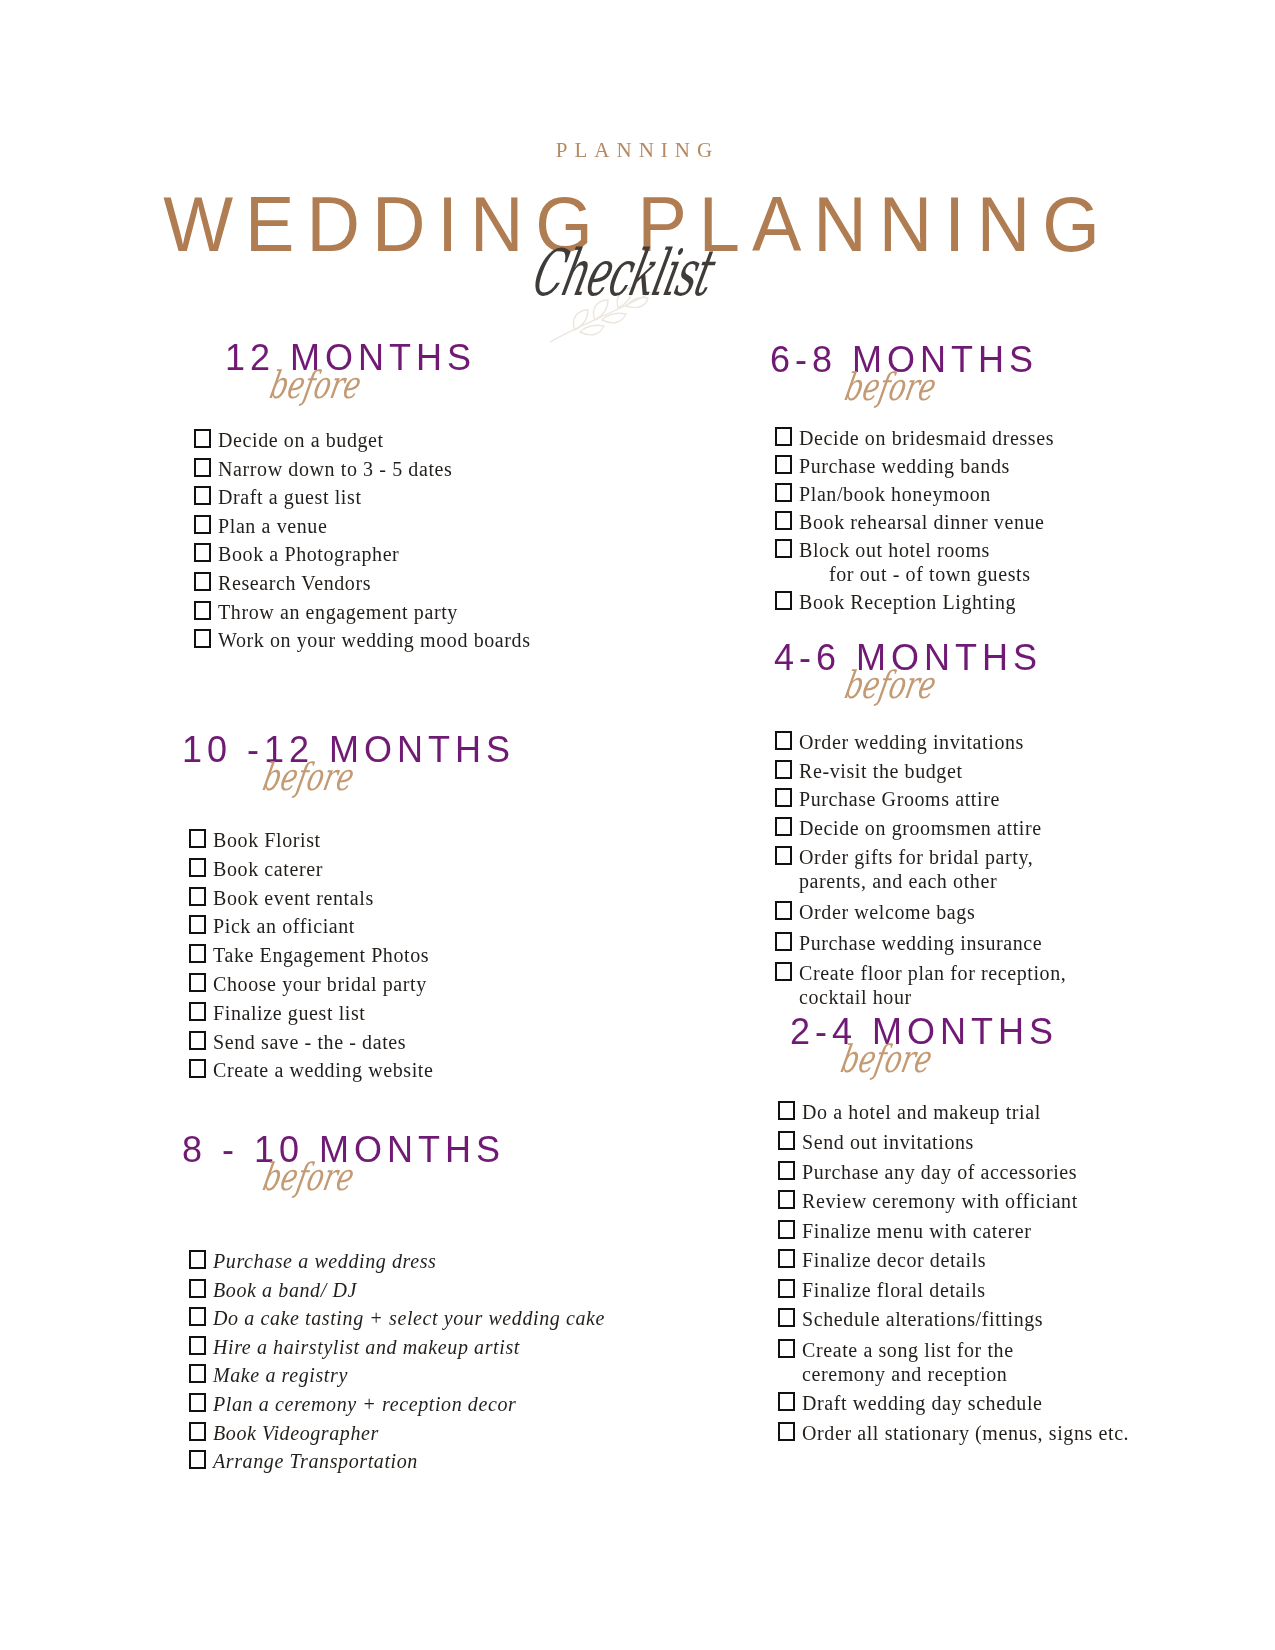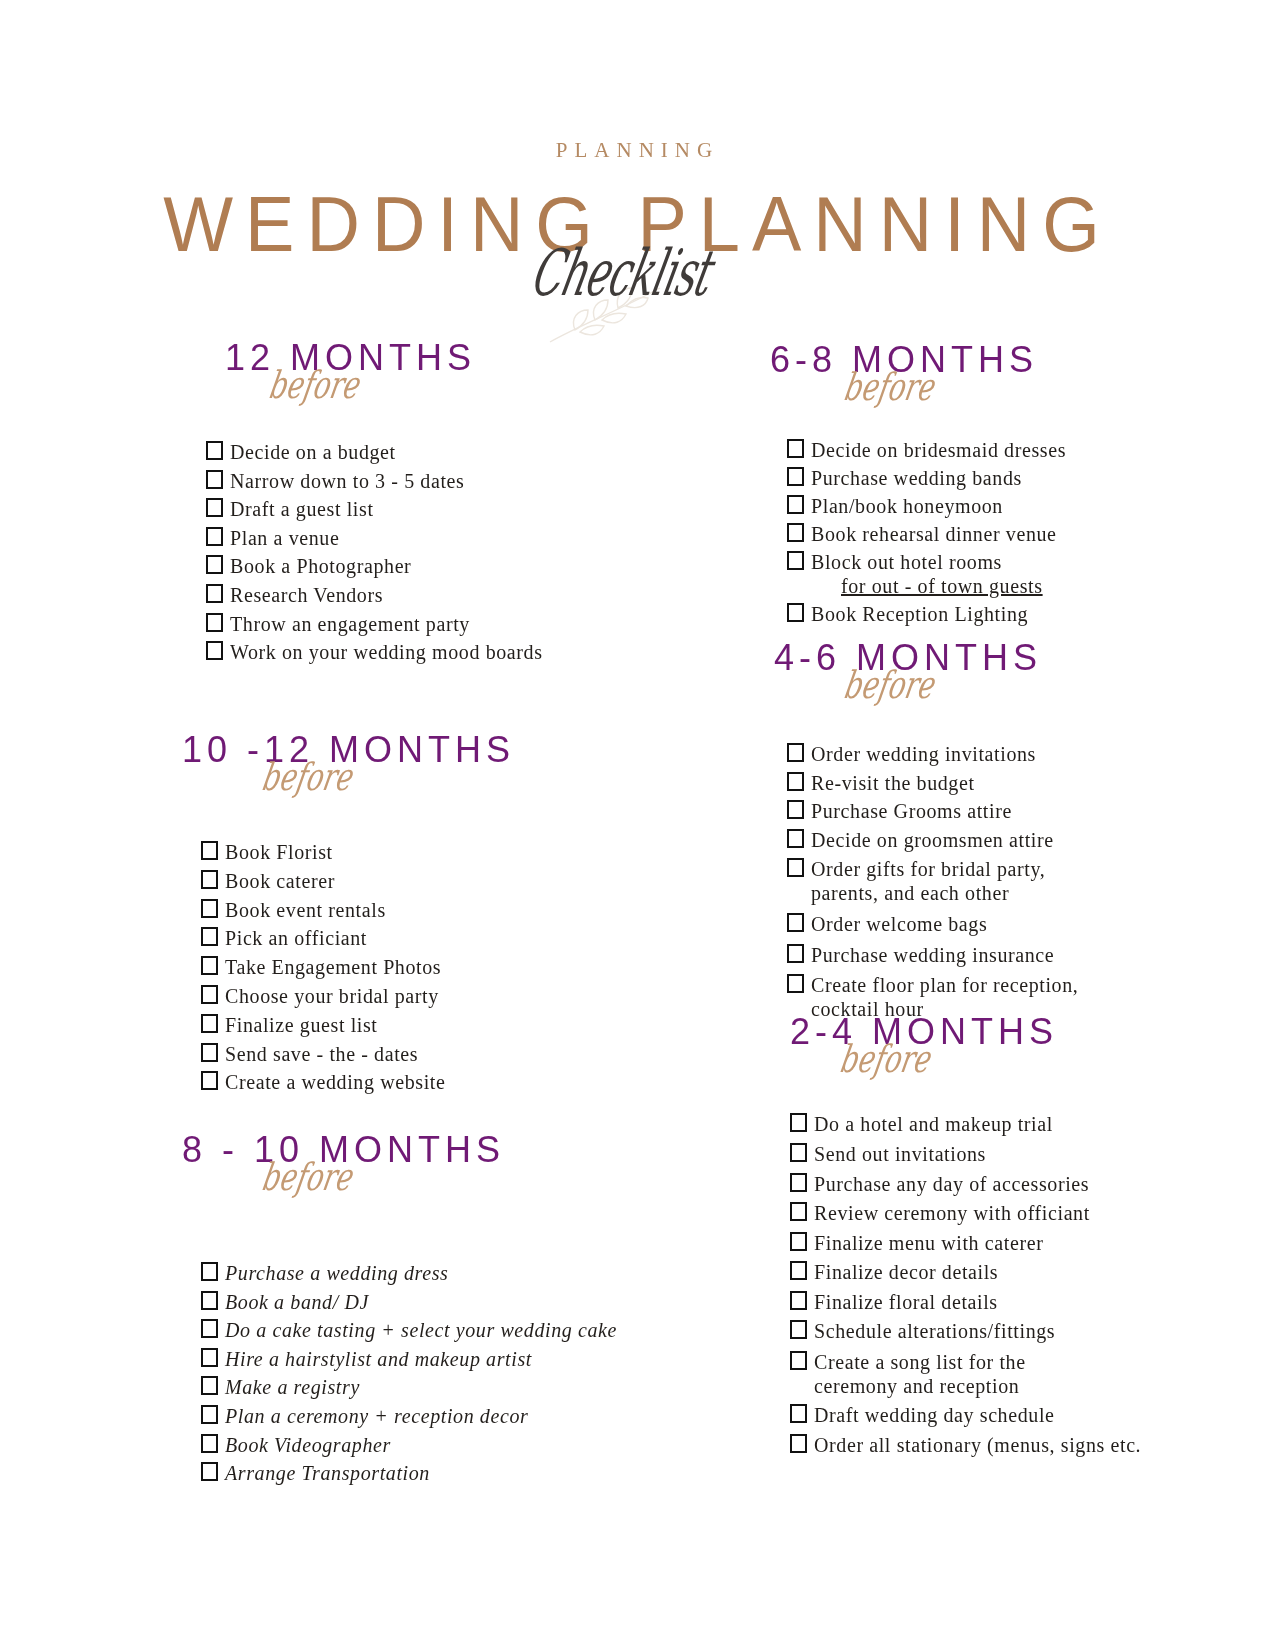--- a/index.html
+++ b/index.html
@@ -17,21 +17,21 @@
                     transform: skewX(-14deg) scaleX(0.62); transform-origin: left top;
                     letter-spacing: -2px; }
   .leaf { position: absolute; left: 540px; top: 280px; width: 130px; height: 70px; }
   .section { position: absolute; }
   .sec-title { font-family: "Liberation Sans", "DejaVu Sans", sans-serif; font-weight: 300;
                font-size: 36px; letter-spacing: 5px; color: #701a75; white-space: nowrap;
                line-height: 40px; }
   .before { font-family: "DejaVu Serif", serif; font-style: italic; color: #c49a73;
             font-size: 38px; line-height: 38px; margin-top: -12px;
             transform: skewX(-12deg) scaleX(0.72); transform-origin: left top; white-space: nowrap; }
-  .items { list-style: none; margin: 12px; padding: 0; }
+  .items { list-style: none; margin: 0; padding: 0; }
   .item { display: flex; align-items: flex-start; font-size: 20px; line-height: 24px;
           letter-spacing: 0.6px; white-space: nowrap; color: #221e1b; }
   .box { flex: 0 0 auto; width: 17px; height: 19px; border: 2.5px solid #111; margin-right: 7px;
          margin-top: 1px; box-sizing: border-box; background: #fff; cursor: pointer; }
   .item .txt { display: block; }
   .item .txt2 { display: block; }
 </style>
 </head>
 <body>
 
@@ -189,21 +189,21 @@
       <span class="txt">Plan/book honeymoon</span>
     </li>
   <li class="item" style="height:28px">
       <span class="box"></span>
       <span class="txt">Book rehearsal dinner venue</span>
     </li>
   <li class="item" style="height:52px">
       <span class="box"></span>
       <span>
         <span class="txt">Block out hotel rooms</span>
-        <span class="txt2" style="padding-left:30px;text-decoration:underline;">for out - of town guests</span>
+        <span class="txt2" style="padding-left:30px;">for out - of town guests</span>
       </span>
     </li>
   <li class="item" style="height:28px">
       <span class="box"></span>
       <span class="txt">Book Reception Lighting</span>
     </li>
 </ul>
 
 <div class="section" style="left:774px; top:638px;">
   <div class="sec-title">4-6 MONTHS</div>

